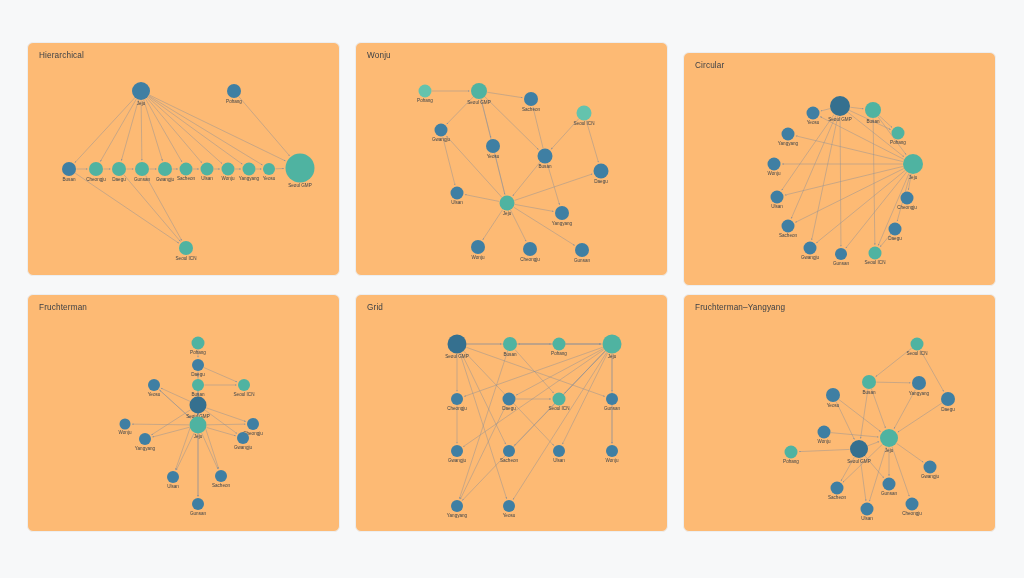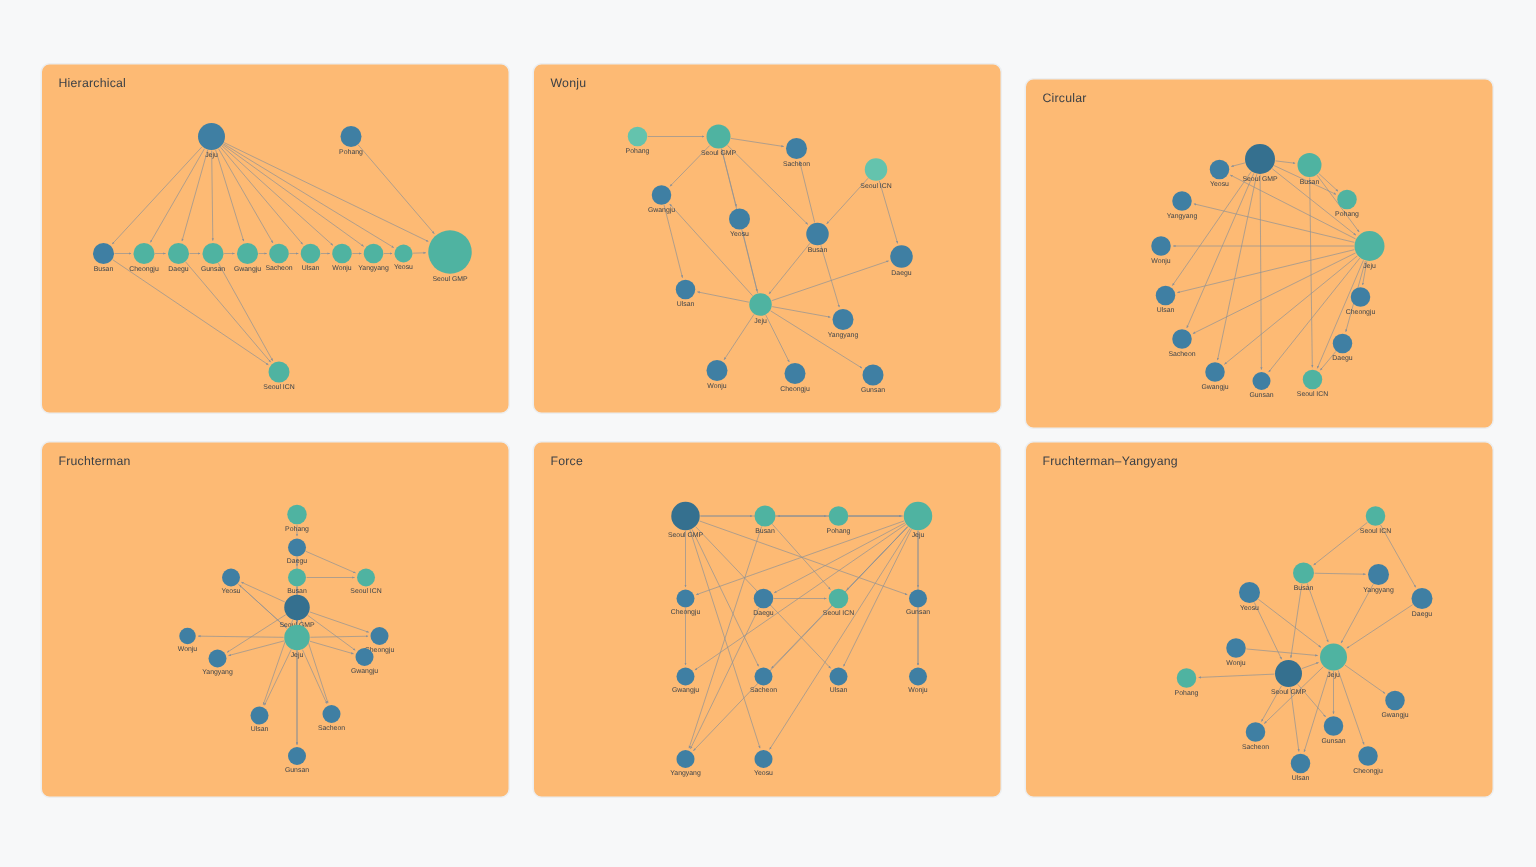--- a/index.html
+++ b/index.html
@@ -327,21 +327,21 @@
             <circle cx="193.00" cy="181.00" r="6" fill="#3f7fa3"></circle>
             <text x="193.00" y="191.60" class="node-label" fill="#3d4349">Sacheon</text>
             <circle cx="170.00" cy="209.00" r="6" fill="#3f7fa3"></circle>
             <text x="170.00" y="219.60" class="node-label" fill="#3d4349">Gunsan</text>
           </g>
         </svg>
       </div>
   </div>
 
   <div class="panel" style="left:355px; top:294px; width:313px; height:238px;">
-    <div class="panel-title">Force</div>
+    <div class="panel-title">Grid</div>
     <div class="panel-canvas">
         <svg class="net" width="311" height="236" viewBox="0 0 311 236">
           <defs>
             <marker id="arw-grid" viewBox="0 0 10 10" refX="9" refY="5" markerWidth="4" markerHeight="4" orient="auto-start-reverse">
               <path d="M 0 1 L 10 5 L 0 9 z" fill="#8b9097"></path>
             </marker>
           </defs>
           <g>
             <line x1="110.90" y1="49.00" x2="145.40" y2="49.00" class="edge" stroke="#8b9097" marker-end="url(#arw-grid)"></line>
             <line x1="161.40" y1="49.00" x2="194.90" y2="49.00" class="edge" stroke="#8b9097" marker-end="url(#arw-grid)"></line>

